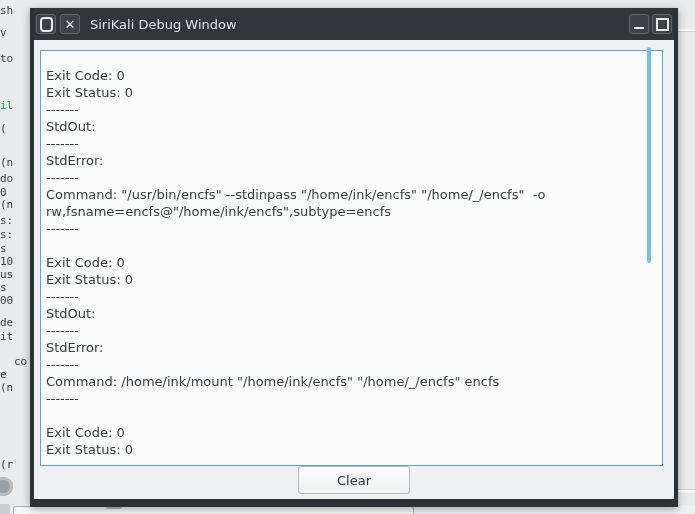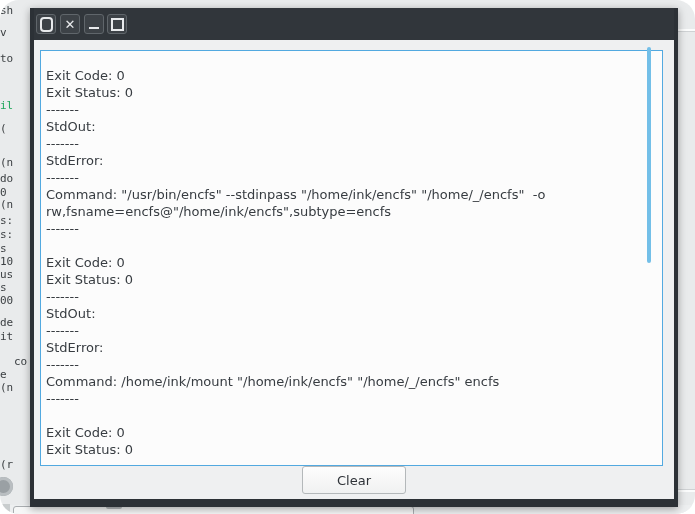--- a/index.html
+++ b/index.html
@@ -2,21 +2,20 @@
 <html><head>
 <meta charset="utf-8">
 <style>
   html,body{margin:0;padding:0;}
   .screen{
     position:relative;
     width:695px;height:514px;
     background:#e9ebec;
     overflow:hidden;
     font-family:"DejaVu Sans","Liberation Sans",sans-serif;
-    border-radius:19px;
   }
   
   .bg-frag{
     position:absolute;left:0;
     font-family:"DejaVu Sans Mono","Liberation Mono",monospace;
     font-size:11px;color:#3c4043;white-space:pre;
   }
   .bg-frag.green{color:#1ea65b;}
   .bg-line-top{position:absolute;left:678px;top:29px;width:17px;height:2px;background:#fbfcfc;border-bottom:1px solid #cfd2d4;}
   .bg-line-bottom{position:absolute;left:678px;top:489px;width:17px;height:2px;background:#fbfcfc;border-top:1px solid #cfd2d4;}
@@ -85,21 +84,21 @@
   .scrollbar-handle{
     position:absolute;left:613px;top:7px;
     width:4px;height:216px;
     background:#73bfe8;border-radius:2px;
   }
   .button-row{
     position:absolute;left:0;bottom:5px;width:100%;
     display:flex;justify-content:center;gap:4px;
   }
   .btn{
-    width:104px;height:28px;
+    width:112px;height:28px;
     box-sizing:border-box;
     background:linear-gradient(#fdfdfd,#f0f1f1);
     border:1px solid #b4b8ba;
     border-radius:3px;
     font-family:"DejaVu Sans","Liberation Sans",sans-serif;
     font-size:13px;color:#2f3338;
     display:flex;align-items:center;justify-content:center;
     cursor:default;
   }
 </style>
@@ -144,20 +143,21 @@
 
   <div class="dialog">
 
     <div class="titlebar">
       <div class="tb-btn">
         <span class="glyph-circle"></span>
       </div>
       <div class="tb-btn">
         <span class="glyph-x">✕</span>
       </div>
+      <div class="tb-title">SiriKali Debug Window</div>
       <div class="tb-right">
         <div class="tb-btn">
           <span class="glyph-min"></span>
         </div>
         <div class="tb-btn">
           <span class="glyph-max"></span>
         </div>
       </div>
     </div>
 

